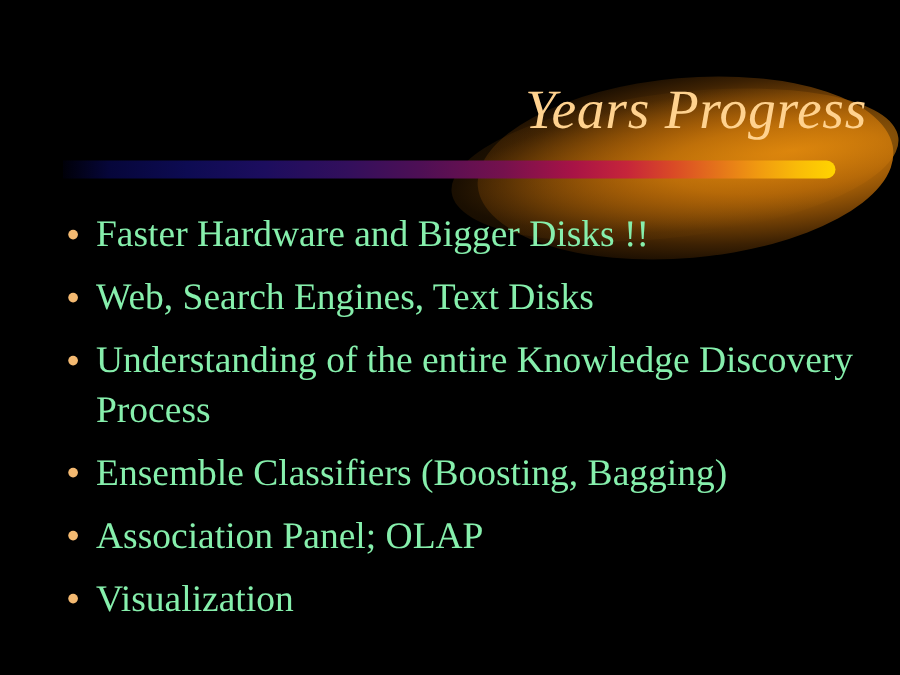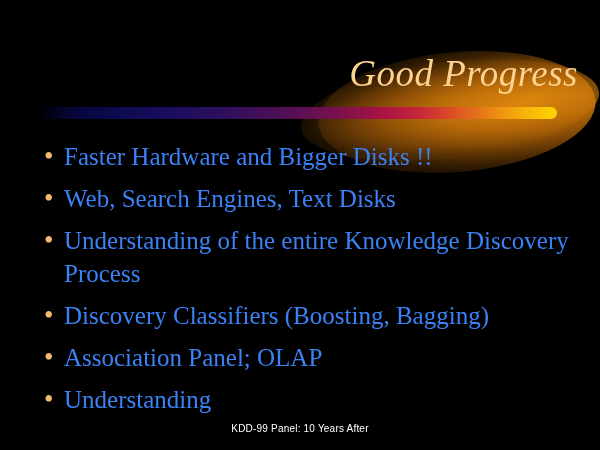--- a/index.html
+++ b/index.html
@@ -122,21 +122,21 @@
     line-height: 33px;
     color: #f3b971;
     text-align: left;
     font-family: "Liberation Serif", serif;
   }
   .bullet-text {
     flex: 1 1 auto;
     font-family: "Liberation Serif", serif;
     font-size: 25px;
     line-height: 33px;
-    color: #3b82f6;
+    color: #86efac;
   }
 
   
   .footer {
     position: absolute;
     left: 0;
     top: 423px;
     width: 600px;
     text-align: center;
     font-family: "Liberation Sans", sans-serif;
@@ -151,51 +151,50 @@
 
 <div id="slide">
 
   <div class="glow-wrap">
     <div class="glow-ellipse"></div>
     <div class="glow-ellipse b"></div>
   </div>
 
   <div class="comet-bar"></div>
 
-  <div class="slide-title">Good Progress</div>
+  <div class="slide-title">Years Progress</div>
 
   <div class="bullets">
 
     <div class="bullet-row">
       <span class="bullet-mark">•</span>
       <span class="bullet-text">Faster Hardware and Bigger Disks !!</span>
     </div>
 
     <div class="bullet-row">
       <span class="bullet-mark">•</span>
       <span class="bullet-text">Web, Search Engines, Text Disks</span>
     </div>
 
     <div class="bullet-row">
       <span class="bullet-mark">•</span>
       <span class="bullet-text">Understanding of the entire Knowledge Discovery Process</span>
     </div>
 
     <div class="bullet-row">
       <span class="bullet-mark">•</span>
-      <span class="bullet-text">Discovery Classifiers (Boosting, Bagging)</span>
+      <span class="bullet-text">Ensemble Classifiers (Boosting, Bagging)</span>
     </div>
 
     <div class="bullet-row">
       <span class="bullet-mark">•</span>
       <span class="bullet-text">Association Panel; OLAP</span>
     </div>
 
     <div class="bullet-row">
       <span class="bullet-mark">•</span>
-      <span class="bullet-text">Understanding</span>
+      <span class="bullet-text">Visualization</span>
     </div>
 
   </div>
 
-  <div class="footer">KDD-99 Panel: 10 Years After</div>
 
 </div>
 
 </body></html>

